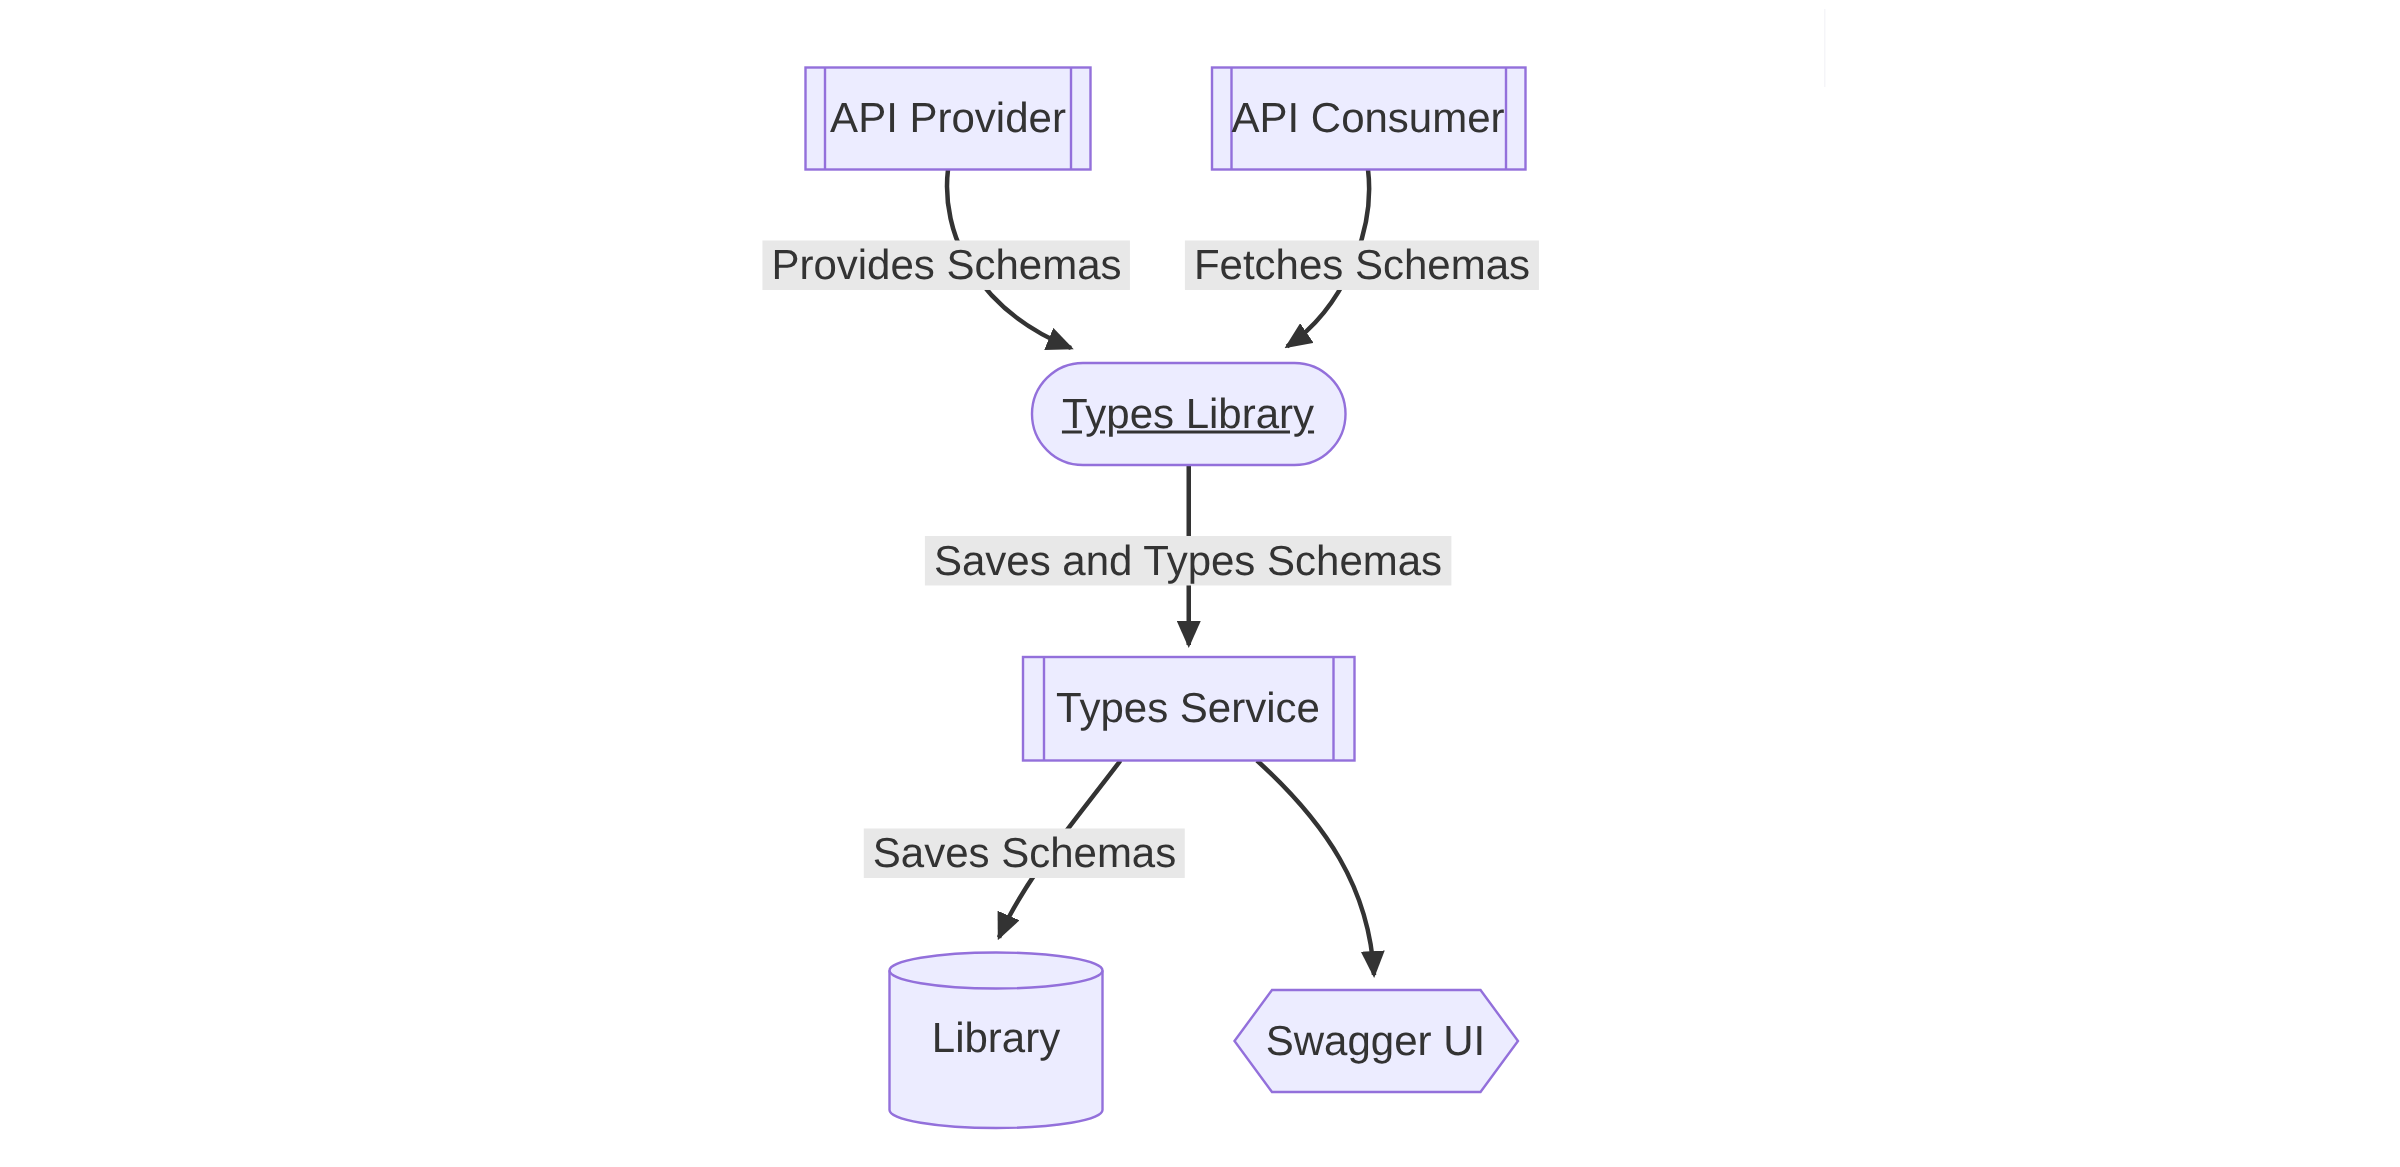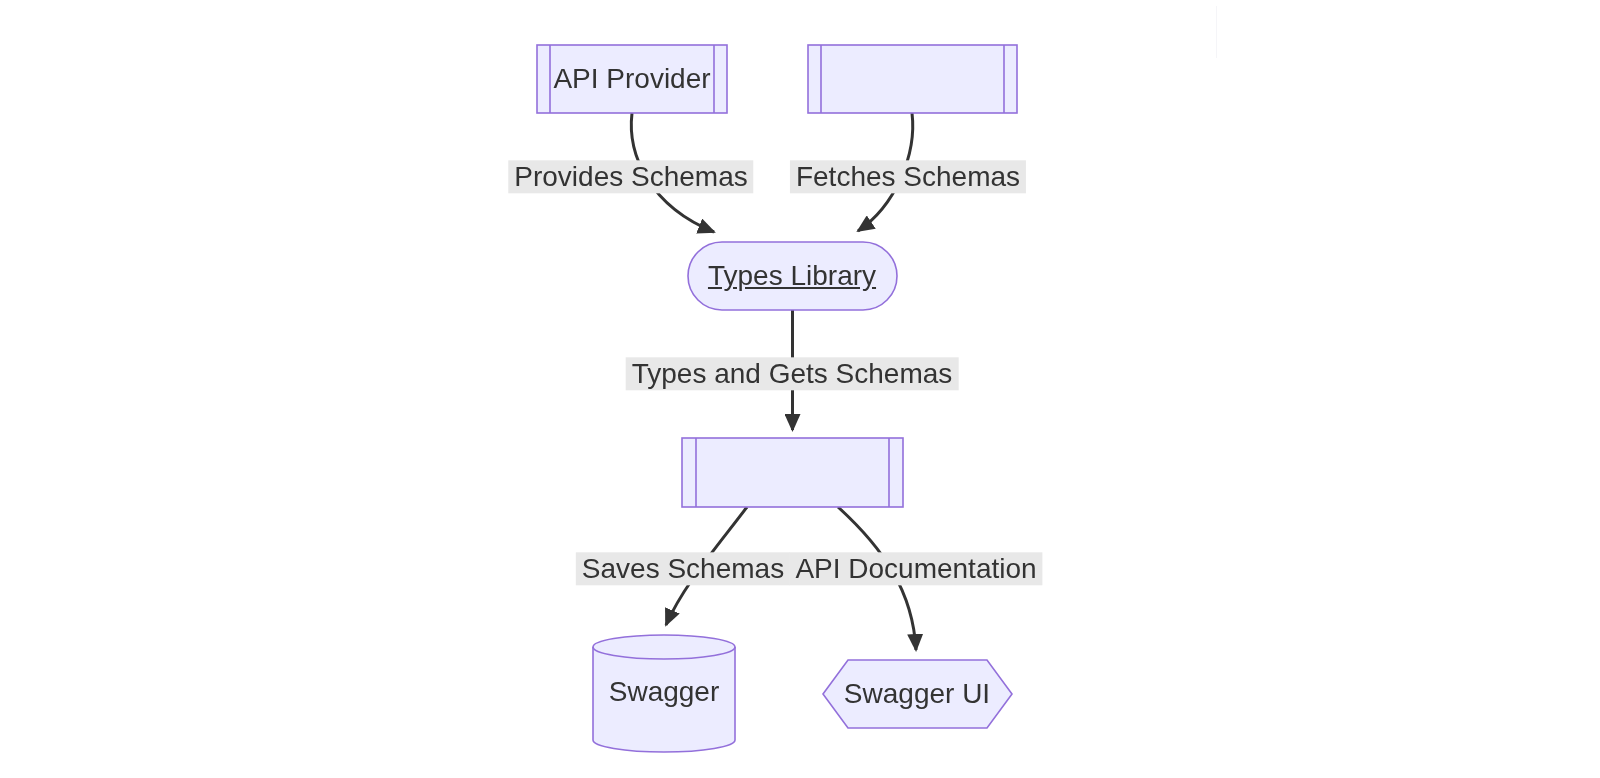--- a/index.html
+++ b/index.html
@@ -76,24 +76,25 @@
       <path class="node-shape" d="M593,647 A71,12 0 0 1 735,647 L735,740 A71,12 0 0 1 593,740 Z"></path>
       <path d="M735,647 A71,12 0 0 1 593,647" fill="none" style="stroke:var(--node-border); stroke-width:1.6px;"></path>
     </g>
 
     <g>
       <polygon class="node-shape" points="823,694 848,660 987,660 1012,694 987,728 848,728"></polygon>
     </g>
   </svg>
 
   <div class="node-label" style="left:632px;  top:79px;">API Provider</div>
+  <div class="node-label" style="left:912px;  top:79px;">API Consumer</div>
   <div class="node-label" style="left:792px;  top:276px;text-decoration:underline;">Types Library</div>
-  <div class="node-label" style="left:664px;  top:692px;">Swagger</div>
+  <div class="node-label" style="left:792px;  top:472px;">Types Service</div>
+  <div class="node-label" style="left:664px;  top:692px;">Library</div>
   <div class="node-label" style="left:917px;  top:694px;text-align:center;">Swagger UI</div>
 
   <div class="edge-label" style="left:631px; top:177px;">Provides Schemas</div>
   <div class="edge-label" style="left:908px; top:177px;">Fetches Schemas</div>
-  <div class="edge-label" style="left:792px; top:374px;">Types and Gets Schemas</div>
+  <div class="edge-label" style="left:792px; top:374px;">Saves and Types Schemas</div>
   <div class="edge-label" style="left:663px; top:569px;margin-left:20px;">Saves Schemas</div>
-  <div class="edge-label" style="left:916px; top:569px;">API Documentation</div>
 
   <div class="pane-divider"></div>
 </div>
 
 </body></html>

